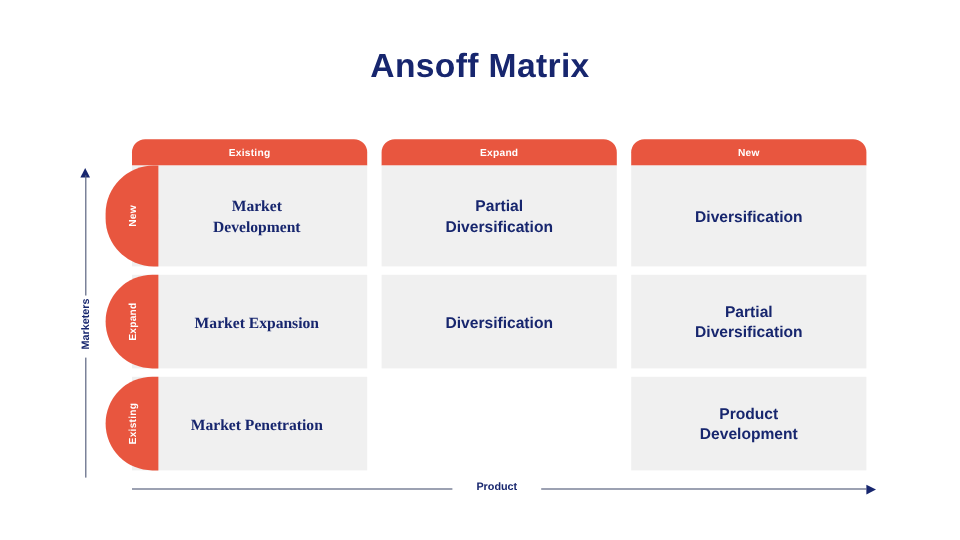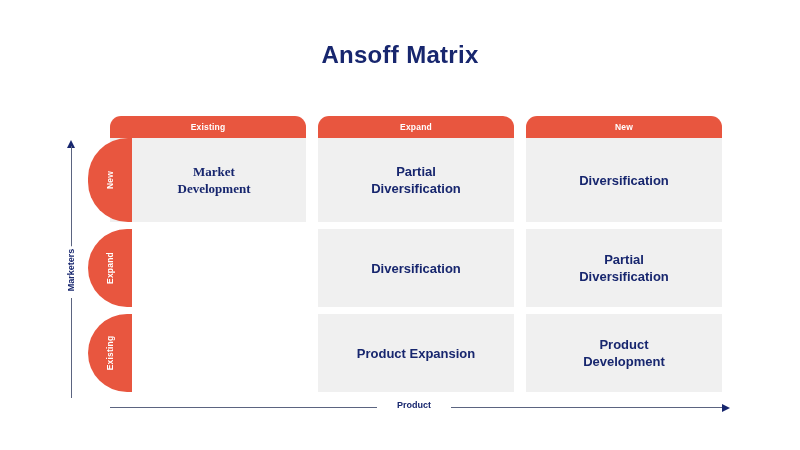--- a/index.html
+++ b/index.html
@@ -16,21 +16,21 @@
     color: #17266e;
   }
 
   
   #diagram-title {
     position: absolute;
     left: 0;
     top: 33px;
     width: 800px;
     text-align: center;
-    font-size: 24px;
+    font-size: 28px;
     font-weight: bold;
     letter-spacing: 0.3px;
     color: #17266e;
     line-height: 44px;
   }
 
   
   #matrix {
     position: absolute;
     left: 110px;
@@ -209,35 +209,40 @@
       <div>Partial</div>
       <div>Diversification</div>
     </div>
   </div>
   <div class="cell x2 y0">
     <div>
       <div>Diversification</div>
     </div>
   </div>
 
+  <div class="cell x0 y1">
+    <div>
+      <div>Market Expansion</div>
+    </div>
+  </div>
   <div class="cell x1 y1">
     <div>
       <div>Diversification</div>
     </div>
   </div>
   <div class="cell x2 y1">
     <div>
       <div>Partial</div>
       <div>Diversification</div>
     </div>
   </div>
 
-  <div class="cell x1 y2">
-    <div>
-      <div>Product Expansion</div>
+  <div class="cell x0 y2">
+    <div>
+      <div>Market Penetration</div>
     </div>
   </div>
   <div class="cell x2 y2">
     <div>
       <div>Product</div>
       <div>Development</div>
     </div>
   </div>
 
   <div class="row-tab r0">

